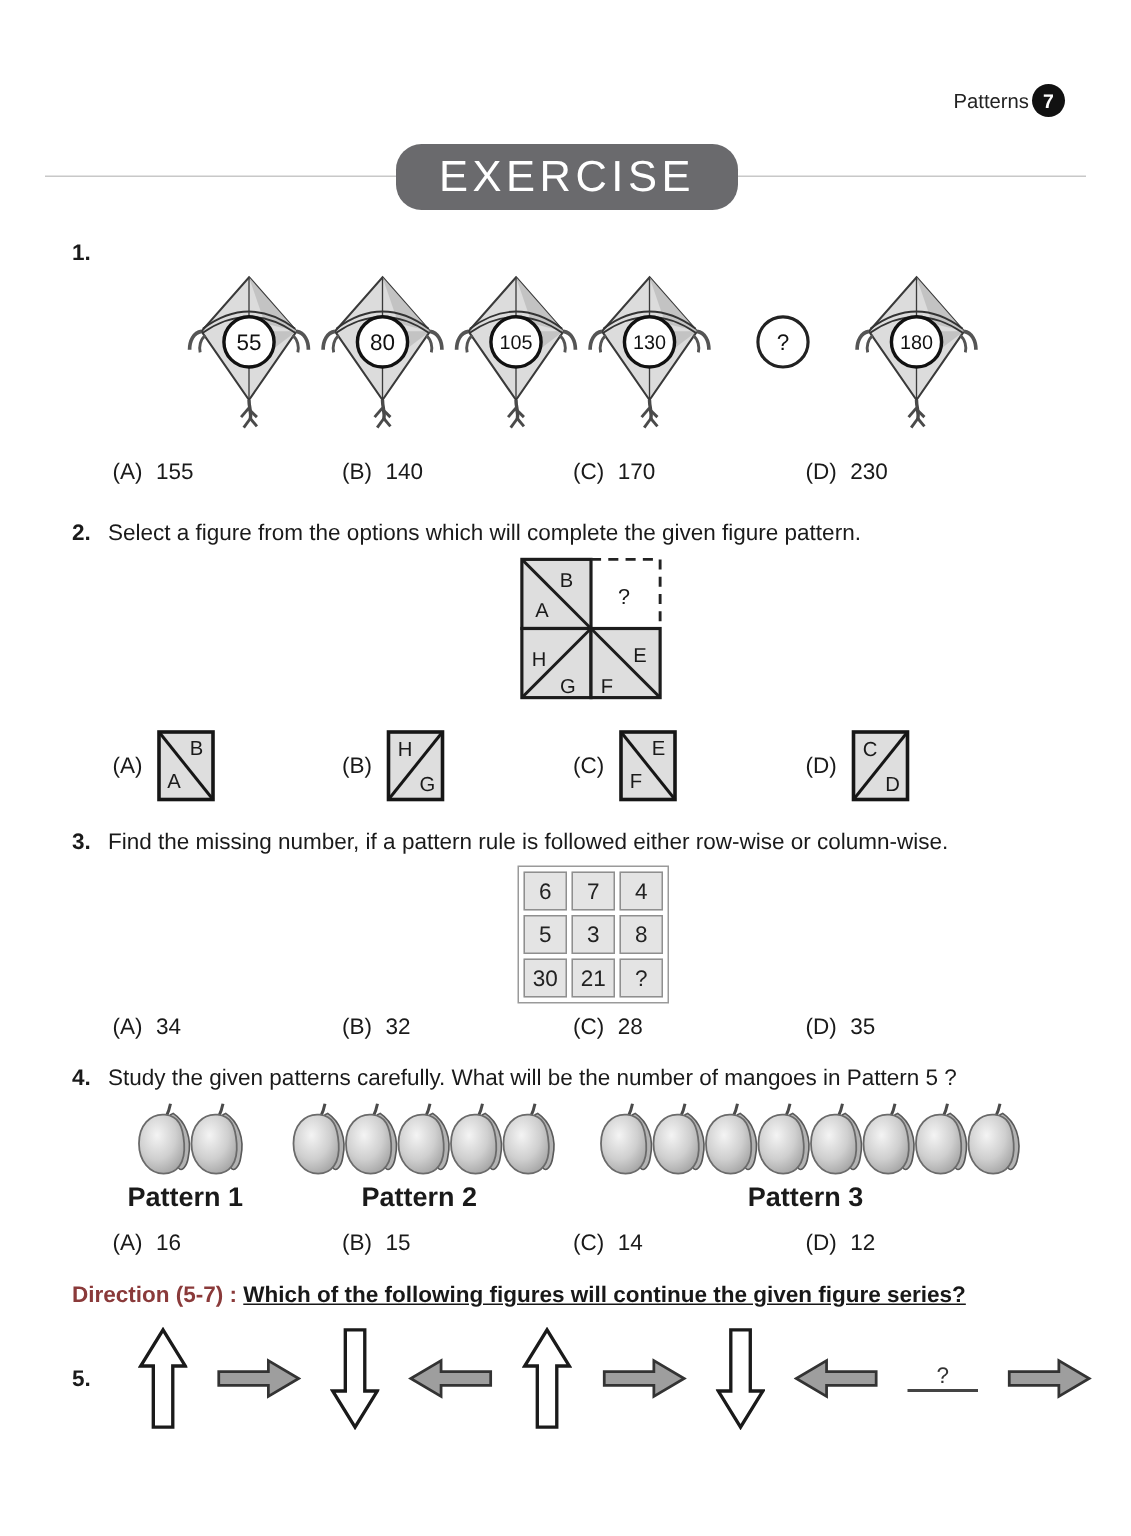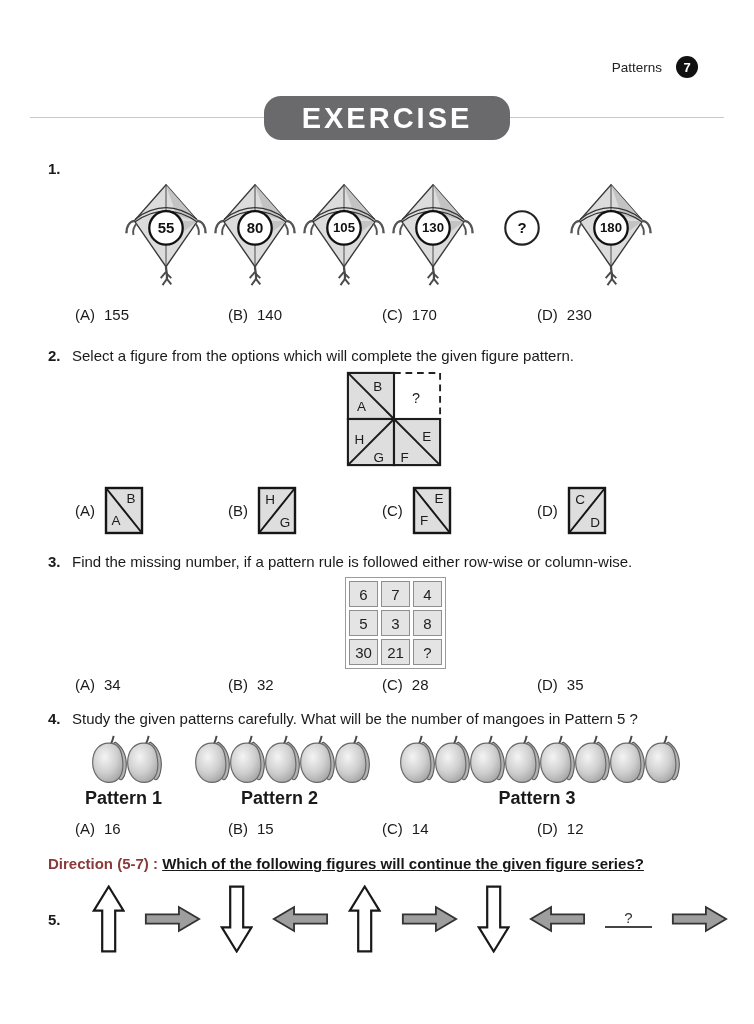--- a/index.html
+++ b/index.html
@@ -1,46 +1,46 @@
 <!DOCTYPE html>
 <html><head>
 <meta charset="utf-8">
 <style>
   html,body{margin:0;padding:0;background:#ffffff;}
   .page{position:relative;width:754px;height:1024px;margin:0 auto;background:#fff;
         font-family:"Liberation Sans",sans-serif;color:#1a1a1a;overflow:hidden;}
 
   
-  .header{position:absolute;top:56px;right:56px;display:flex;align-items:center;gap:14px;}
+  .header{position:absolute;top:56px;right:44px;display:flex;align-items:center;gap:2px;}
   .chapter-title{font-size:13.5px;color:#222;}
   .chapter-badge{width:22px;height:22px;border-radius:50%;background:#111;color:#fff;
                  display:flex;align-items:center;justify-content:center;
                  font-size:13px;font-weight:bold;}
 
   
   .rule-line{position:absolute;top:117px;left:30px;right:30px;height:1px;background:#c8c8c8;}
-  .banner{position:absolute;top:96px;left:50%;margin-left:-113px;width:246px;height:44px;
+  .banner{position:absolute;top:96px;left:50%;margin-left:-113px;width:228px;height:44px;
           background:#6a6a6d;border-radius:17px;display:flex;align-items:center;justify-content:center;
-          color:#fff;font-size:29px;font-weight:bold;letter-spacing:3px;}
+          color:#fff;font-size:29px;font-weight:normal;letter-spacing:3px;}
 
   
   .q-head{position:absolute;left:48px;right:26px;display:flex;font-size:15px;line-height:1.25;}
   .q-num{font-weight:bold;width:24px;flex:none;}
   .q1-head{top:160px;} .q2-head{top:347px;} .q3-head{top:553px;} .q4-head{top:710px;}
 
   
   .opts{position:absolute;left:75px;display:grid;grid-template-columns:153px 154px 155px 160px;font-size:15px;}
   .opt{display:flex;align-items:center;gap:9px;}
   .opts1{top:306px;} .opts3{top:676px;} .opts4{top:820px;}
   .opts2{top:483px;}
   .opts2 .opt{height:54px;}
 
   
   .kite-row{position:absolute;top:182px;left:58px;right:36px;display:flex;justify-content:center;
-            align-items:flex-start;font-weight:bold;}
+            align-items:flex-start;}
   .kite-slot{width:89px;display:flex;justify-content:center;}
   .kite-svg text, .fig-svg text, .optbox-svg text, .qcircle-svg text{font-family:"Liberation Sans",sans-serif;}
 
   
   .fig2{position:absolute;top:371px;left:346px;}
 
   
   .tbl-wrap{position:absolute;top:577px;left:345px;}
   table.grid{border-collapse:separate;border-spacing:3px;background:#fff;border:1px solid #9a9a9a;}
   table.grid td{width:25px;height:22px;background:#e4e4e4;border:1px solid #8f8f8f;

